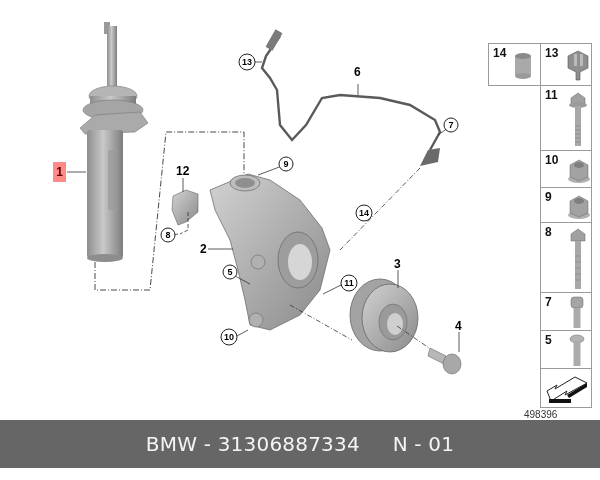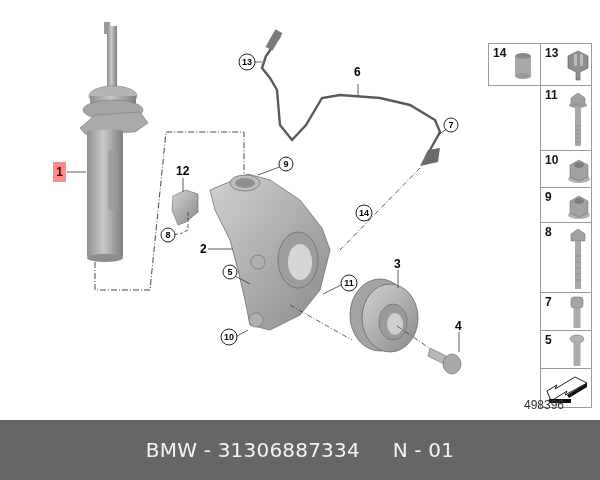--- a/index.html
+++ b/index.html
@@ -4,22 +4,22 @@
 <style>
   html,body{margin:0;padding:0;}
   body{width:600px;height:480px;background:#ffffff;position:relative;overflow:hidden;font-family:"Liberation Sans",sans-serif;}
   #diagram{position:absolute;left:0;top:0;width:600px;height:420px;}
   .callout-circle{font-family:"Liberation Sans",sans-serif;font-size:9px;font-weight:bold;}
   .callout-bold{font-family:"Liberation Sans",sans-serif;font-size:12px;font-weight:bold;}
   #legend{position:absolute;left:488px;top:43px;width:104px;height:365px;}
   .cell{position:absolute;border:1px solid #9a9a9a;box-sizing:border-box;background:#fff;}
   .cell-num{position:absolute;left:4px;top:2px;font-size:12px;font-weight:bold;color:#111;}
   .cell svg{position:absolute;}
-  #ref{position:absolute;left:524px;top:398px;font-size:12px;color:#333;}
-  #footer{position:absolute;left:0;top:420px;width:600px;height:60px;background:#666666;display:flex;align-items:center;justify-content:center;text-align:right;}
+  #ref{position:absolute;left:524px;top:409px;font-size:10px;color:#333;}
+  #footer{position:absolute;left:0;top:420px;width:600px;height:48px;background:#666666;display:flex;align-items:center;justify-content:center;text-align:right;}
   #footer span{color:#f4f4f4;font-size:20px;font-family:"DejaVu Sans",sans-serif;letter-spacing:0.2px;}
   #hl-label{position:absolute;left:53px;top:162px;width:13px;height:20px;background:#ff8a8a;color:#5a0000;font-weight:bold;font-size:12px;text-align:center;line-height:20px;}
 </style>
 </head>
 <body>
 
 <svg id="diagram" viewBox="0 0 600 420" xmlns="http://www.w3.org/2000/svg">
   <defs>
     <linearGradient id="metal" x1="0" x2="1" y1="0" y2="0">
       <stop offset="0" stop-color="#8e8e8e"></stop>

